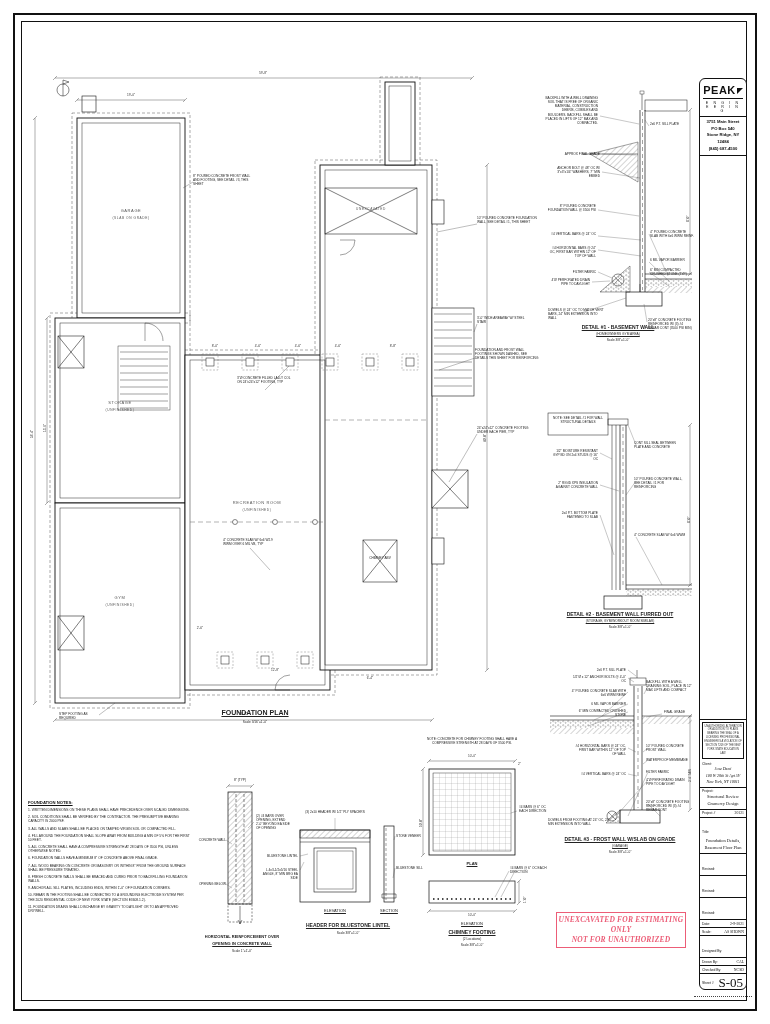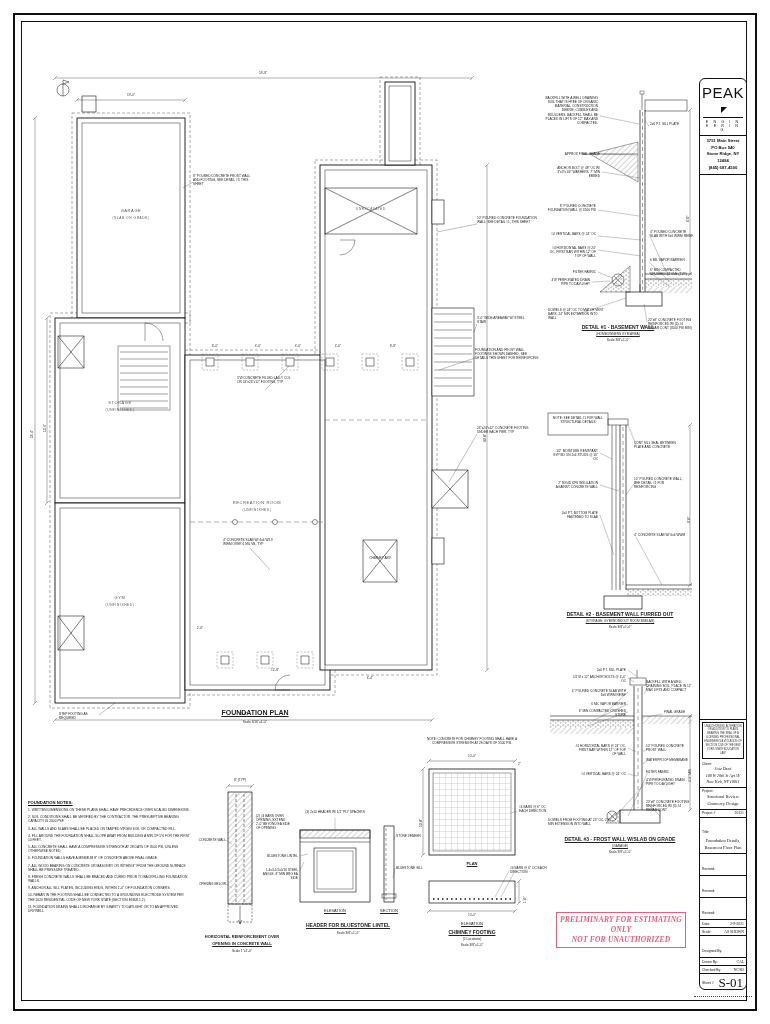--- a/index.html
+++ b/index.html
@@ -26,21 +26,21 @@
   .notes{position:absolute;left:28px;top:800px;width:162px;}
   .notes-heading{font-size:4.2px;font-weight:bold;text-decoration:underline;margin-bottom:3px;}
   .note-line{font-size:3.3px;line-height:1.35;margin-bottom:2.6px;color:#222;}
   .stamp{position:absolute;left:556px;top:912px;width:128px;height:34px;border:1.5px solid #ec5d77;
          color:#ec5d77;text-align:center;font-family:"Liberation Serif",serif;font-style:italic;
          font-weight:bold;display:flex;flex-direction:column;justify-content:center;background:#fff;}
   .stamp-line{font-size:7.5px;line-height:1.35;letter-spacing:.2px;}
   .tblock{position:absolute;left:699px;top:78px;width:48px;height:912px;border:1.5px solid #111;
           border-radius:6px;background:#fff;display:flex;flex-direction:column;box-sizing:border-box;}
   .tb-sec{border-bottom:1px solid #111;padding:2px 2px;text-align:center;}
-  .tb-logo{font-size:15px;font-weight:normal;letter-spacing:.5px;line-height:1;padding-top:4px;}
+  .tb-logo{font-size:11px;font-weight:bold;letter-spacing:.5px;line-height:1;padding-top:4px;}
   .tb-tri{display:inline-block;width:0;height:0;border-top:6px solid #111;border-right:6px solid transparent;margin-left:1px;}
   .tb-eng{font-size:3.6px;letter-spacing:2.1px;border-top:1px solid #111;margin:2px 1px 1px 1px;padding-top:2px;}
   .tb-addr div{font-size:4.2px;font-weight:bold;line-height:1.6;}
   .tb-spacer{flex:1;border-bottom:1px solid #111;}
   .tb-cert{margin:2px;border:1px solid #111;padding:2px 1px;font-size:2.6px;line-height:1.5;text-align:center;color:#333;}
   .tb-row{border-bottom:1px solid #111;padding:1.5px 2px;text-align:left;}
   .tb-lab{font-size:3.4px;}
   .tb-serif-i{font-family:"Liberation Serif",serif;font-style:italic;font-size:4px;text-align:center;line-height:1.6;}
   .tb-serif{font-family:"Liberation Serif",serif;font-size:4.4px;text-align:center;line-height:1.6;}
   .tb-inline{display:flex;justify-content:space-between;align-items:baseline;}
@@ -449,21 +449,21 @@
       <span class="lbl t2 dim ctr" style="left: 57px; top: 178px;">10'-0"</span>
       <span class="lbl t2 dim rot" style="left: 108px; top: 168px;">1'-0"</span>
       <span class="lbl t3 u ctr" style="left: 57px; top: 186px;">ELEVATION</span>
       <span class="lbl t4 b u ctr" style="left: 57px; top: 194px;">CHIMNEY FOOTING</span>
       <span class="lbl t2 ctr" style="left: 57px; top: 202px;">(2 Locations)</span>
       <span class="lbl t2 ctr" style="left: 57px; top: 208px;">Scale 3/8"=1'-0"</span>
     </div>
 </div>
 
 <div class="stamp">
-  <div class="stamp-line">PRELIMINARY FOR ESTIMATING ONLY</div>
+  <div class="stamp-line">UNEXCAVATED FOR ESTIMATING ONLY</div>
   <div class="stamp-line">NOT FOR UNAUTHORIZED</div>
 </div>
 
 <div class="tblock">
   <div class="tb-sec">
     <div class="tb-logo"><span>PEAK</span><span class="tb-tri"></span></div>
     <div class="tb-eng">E N G I N E E R I N G</div>
   </div>
   <div class="tb-sec tb-addr">
     <div>3751 Main Street</div>
@@ -511,16 +511,16 @@
   <div class="tb-row tb-inline">
     <span class="tb-lab">Drawn By:</span>
     <span class="tb-val">CAL</span>
   </div>
   <div class="tb-row tb-inline">
     <span class="tb-lab">Checked By:</span>
     <span class="tb-val">NCSD</span>
   </div>
   <div class="tb-sheet">
     <span class="tb-lab">Sheet #</span>
-    <span class="tb-sheetno">S-01</span>
+    <span class="tb-sheetno">S-05</span>
   </div>
 </div>
 <div class="perf"></div>
 
 </body></html>

